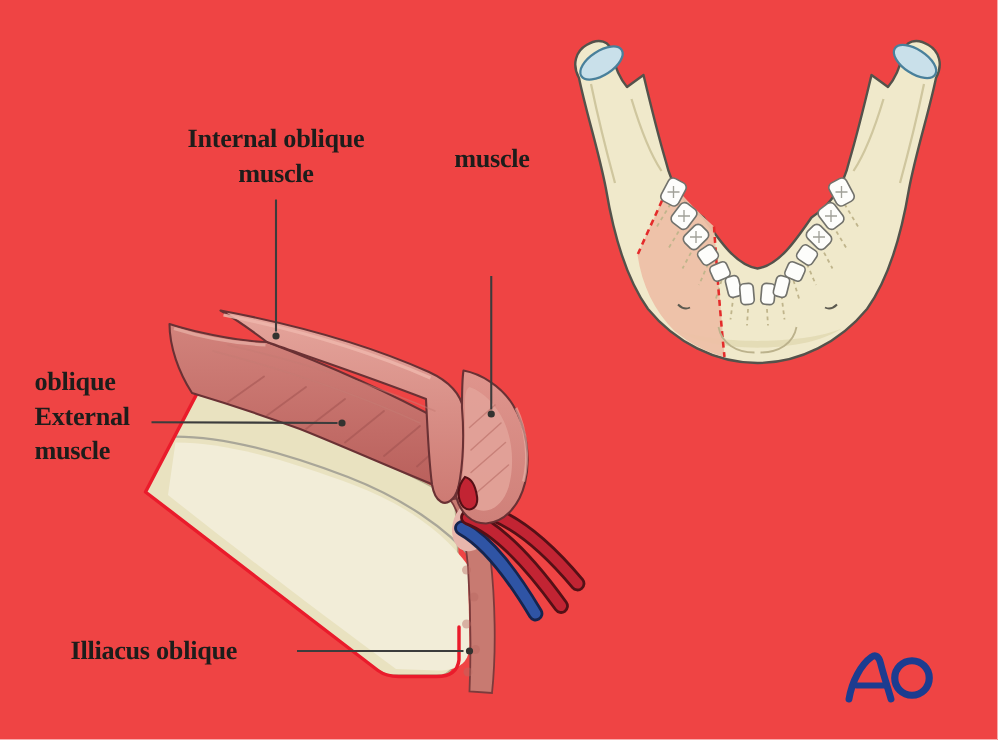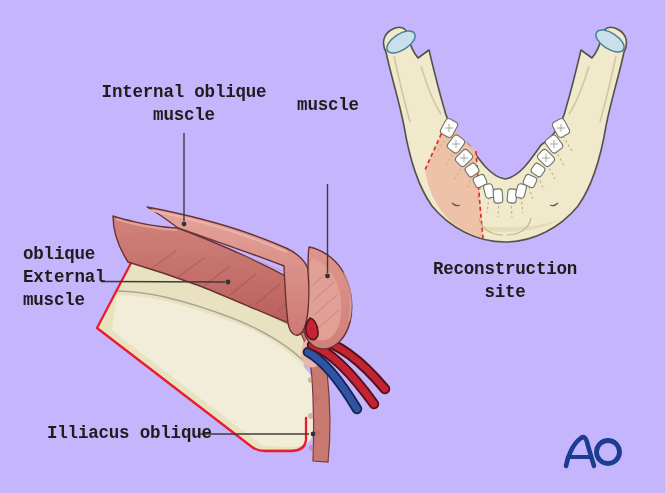--- a/index.html
+++ b/index.html
@@ -1,18 +1,18 @@
 <!DOCTYPE html>
 <html><head>
 <meta charset="utf-8">
 <style>
   html,body{margin:0;padding:0;background:#ffffff;}
   .canvas{
-    position:relative;width:665px;height:493px;background:#c4b5fd;overflow:hidden;
-    font-family:Liberation Mono, monospace;
+    position:relative;width:665px;height:493px;background:#ef4444;overflow:hidden;
+    font-family:Liberation Serif, serif;
   }
   .canvas svg{position:absolute;left:0;top:0;}
   .label{
     position:absolute;color:#1d1d1b;font-size:17.5px;line-height:23px;
     font-weight:600;letter-spacing:-0.2px;white-space:nowrap;
   }
   .center{text-align:center;}
   .leader{stroke:#3c3c3c;stroke-width:1.4;fill:none;}
   .leaderdot{fill:#333330;}
   .striation{fill:none;stroke-linecap:round;}
@@ -181,18 +181,14 @@
 <div class="label" style="left:23px;top:243px;width:120px;">
   <div>oblique</div>
   <div>External</div>
   <div>muscle</div>
 </div>
 
 <div class="label" style="left:47px;top:422px;width:170px;">
   <div>Illiacus oblique</div>
 </div>
 
-<div class="label center" style="left:420px;top:258px;width:170px;">
-  <div>Reconstruction</div>
-  <div>site</div>
-</div>
 
 </div>
 
 </body></html>

